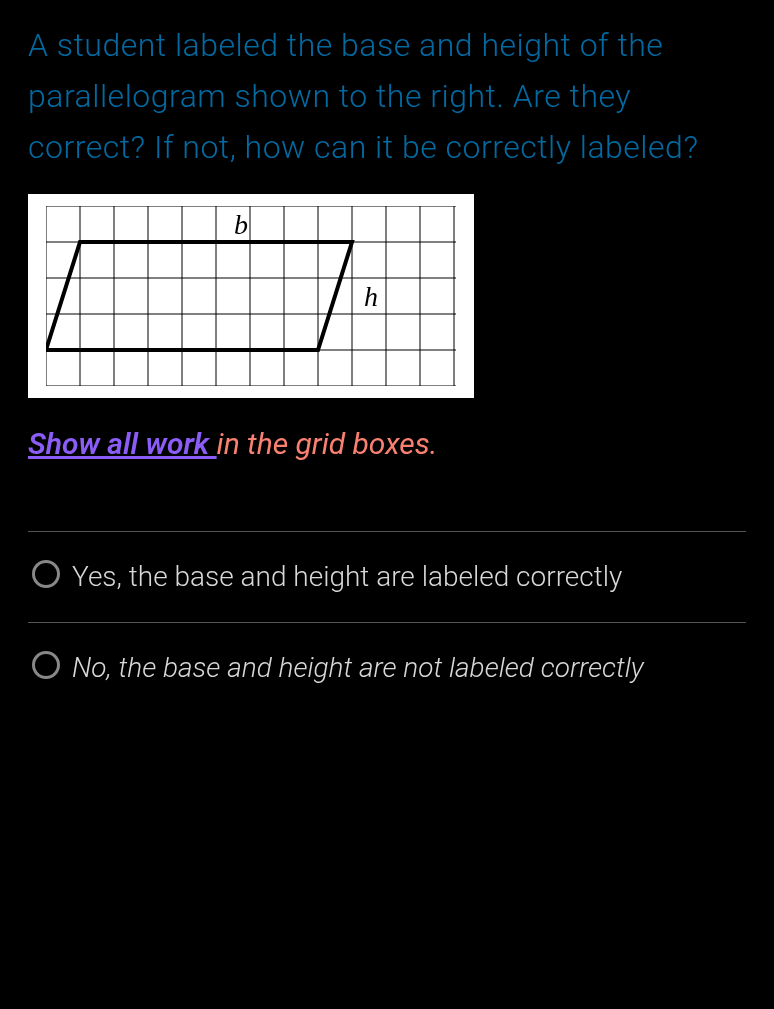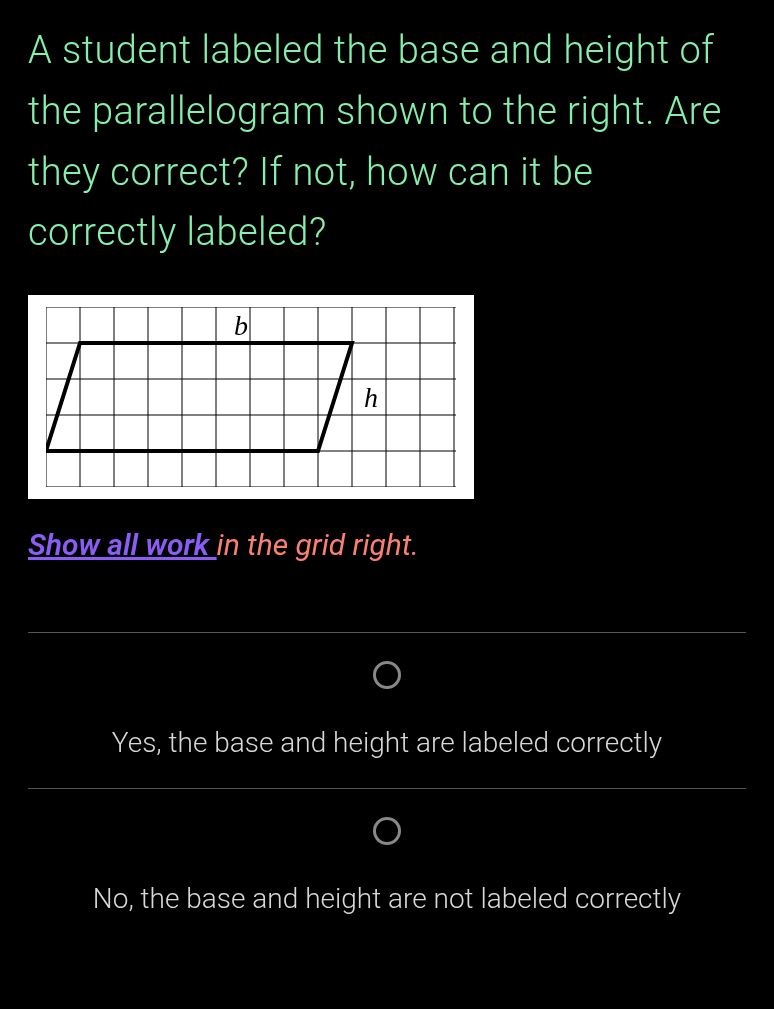--- a/index.html
+++ b/index.html
@@ -6,26 +6,26 @@
     body {
       background: #000000;
       color: #e8e8e8;
       font-family: -apple-system, BlinkMacSystemFont, 'Segoe UI', Roboto, sans-serif;
       width: 774px;
       height: 1009px;
       padding: 20px 28px;
       overflow: hidden;
     }
     .question-text {
-      font-size: 38px;
+      font-size: 32px;
       line-height: 1.6;
       font-weight: 300;
       letter-spacing: 0.5px;
-      color: #86efac;
-      margin-bottom: 32px;
+      color: #0369a1;
+      margin-bottom: 20px;
     }
     .image-container {
       background: #ffffff;
       width: 446px;
       height: 204px;
       padding: 12px 18px;
       margin-bottom: 28px;
     }
     .image-container svg {
       display: block;
@@ -42,29 +42,29 @@
     }
     .instruction .rest {
       color: #fa8072;
       font-weight: 400;
     }
     .options {
       border-top: 1px solid #555;
     }
     .option-row {
       display: flex;
-      align-items: center;
+      align-items: flex-start;
       padding: 24px 4px;
       border-bottom: 1px solid #555;
-      gap: 33px;
+      gap: 12px;
       cursor: pointer;
-      flex-direction: column;
     }
     .option-row:last-child {
       border-bottom: none;
+      font-style: italic;
     }
     .radio {
       width: 28px;
       height: 28px;
       border: 3px solid #888;
       border-radius: 50%;
       flex-shrink: 0;
       margin-top: 4px;
     }
     .option-label {
@@ -108,21 +108,21 @@
     </g>
 
     <polygon points="34,36 306,36 272,144 0,144" fill="none" stroke="#000" stroke-width="4"></polygon>
 
     <text x="188" y="28" font-family="serif" font-style="italic" font-size="28" fill="#000">b</text>
     <text x="318" y="100" font-family="serif" font-style="italic" font-size="28" fill="#000">h</text>
   </svg>
 </div>
 
 <div class="instruction">
-  <span class="underline">Show all work </span><span class="rest">in the grid right.</span>
+  <span class="underline">Show all work </span><span class="rest">in the grid boxes.</span>
 </div>
 
 <div class="options">
   <div class="option-row">
     <div class="radio"></div>
     <div class="option-label">Yes, the base and height are labeled correctly</div>
   </div>
   <div class="option-row">
     <div class="radio"></div>
     <div class="option-label">No, the base and height are not labeled correctly</div>

